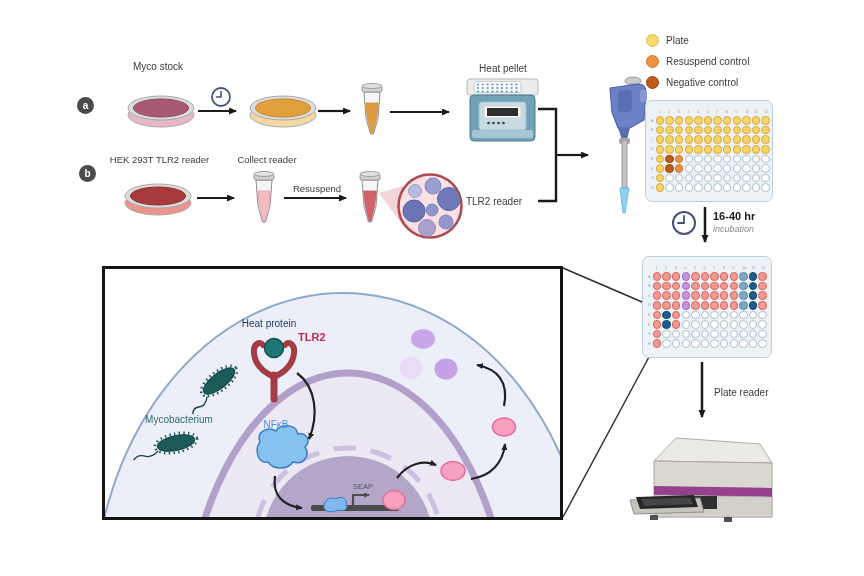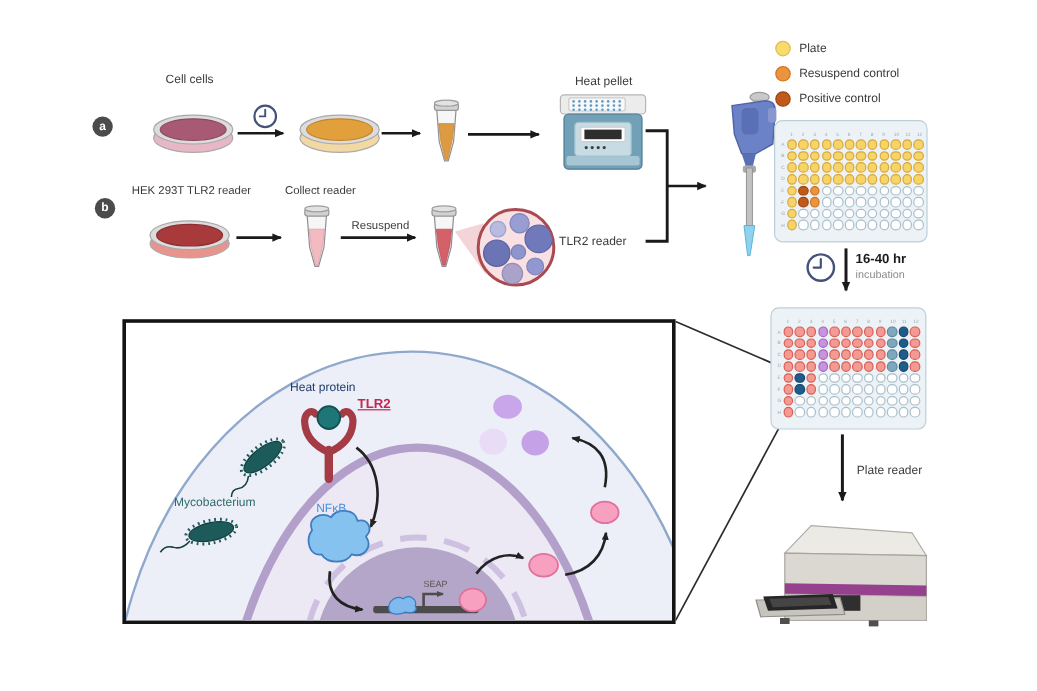--- a/index.html
+++ b/index.html
@@ -181,42 +181,42 @@
       <polygon points="636,497 694,495 698,507 640,509" fill="#262626"></polygon>
       <polygon points="641,499 690,497.5 693,504 644,506" fill="#454545"></polygon>
       <rect x="650" y="515" width="8" height="5" fill="#4f4f4f"></rect>
       <rect x="724" y="517" width="8" height="5" fill="#4f4f4f"></rect>
     </g>
   </svg>
 
   <div class="abs badge" style="left:77px;top:97px;">a</div>
   <div class="abs badge" style="left:79px;top:165px;">b</div>
 
-  <div class="abs lbl c" style="left:108px;top:61px;width:100px;">Cell cells</div>
+  <div class="abs lbl c" style="left:108px;top:61px;width:100px;">Myco stock</div>
   <div class="abs lbl c" style="left:453px;top:63px;width:100px;">Heat pellet</div>
   <div class="abs lbl c" style="left:97px;top:154px;width:125px;font-size:9.5px;">HEK 293T TLR2 reader</div>
   <div class="abs lbl c" style="left:217px;top:154px;width:100px;font-size:9.5px;">Collect reader</div>
   <div class="abs lbl c" style="left:267px;top:183px;width:100px;font-size:9.5px;">Resuspend</div>
   <div class="abs lbl c" style="left:454px;top:196px;width:80px;">TLR2 reader</div>
   <div class="abs" style="left:713px;top:210px;font-size:11px;font-weight:bold;color:#1c1c1c;">16-40 hr</div>
-  <div class="abs" style="left:713px;top:224px;font-size:9px;color:#8b8b8b;">incubation</div>
+  <div class="abs" style="left:713px;top:224px;font-size:9px;color:#8b8b8b;font-style:italic;">incubation</div>
   <div class="abs lbl" style="left:714px;top:387px;">Plate reader</div>
 
   <div class="abs" id="legend" style="left:646px;top:34px;">
       <div class="legend-row">
         <div class="legend-dot" style="background: rgb(248, 219, 109); border: 1.5px solid rgb(227, 185, 74);"></div>
         <div class="legend-lbl">Plate</div>
       </div>
       <div class="legend-row">
         <div class="legend-dot" style="background: rgb(236, 147, 64); border: 1.5px solid rgb(208, 118, 31);"></div>
         <div class="legend-lbl">Resuspend control</div>
       </div>
       <div class="legend-row">
         <div class="legend-dot" style="background: rgb(191, 90, 27); border: 1.5px solid rgb(153, 68, 16);"></div>
-        <div class="legend-lbl">Positive control</div>
+        <div class="legend-lbl">Negative control</div>
       </div>
     </div>
 
   <div class="abs plate" style="left:645px;top:100px;width:128px;height:102px;">
       <div class="pl" style="left: 12.5px; top: 9px;">1</div>
       <div class="pl" style="left: 22.1px; top: 9px;">2</div>
       <div class="pl" style="left: 31.7px; top: 9px;">3</div>
       <div class="pl" style="left: 41.3px; top: 9px;">4</div>
       <div class="pl" style="left: 50.9px; top: 9px;">5</div>
       <div class="pl" style="left: 60.5px; top: 9px;">6</div>
@@ -509,18 +509,18 @@
         <path d="M169,130 V106" stroke="#a43b45" stroke-width="7" stroke-linecap="round"></path>
         <path d="M169,108 C158,103 150,96 149,84 C148,76 154,71 158,76" fill="none" stroke="#a43b45" stroke-width="6" stroke-linecap="round"></path>
         <path d="M169,108 C180,103 188,96 189,84 C190,76 184,71 180,76" fill="none" stroke="#a43b45" stroke-width="6" stroke-linecap="round"></path>
         <circle cx="169" cy="79" r="9.5" fill="#1e7676" stroke="#115050" stroke-width="1.5"></circle>
       </g>
 
       <path d="M155,173 C151,163 162,157 171,162 C176,154 191,155 193,165 C202,163 206,172 200,178 C206,187 198,196 188,193 C183,201 168,201 163,193 C153,195 149,181 155,173 Z" fill="#86c2f0" stroke="#3e7ec0" stroke-width="1.5"></path>
     </svg>
 
     <div class="ins-lbl c" style="left:114px;top:49px;width:100px;color:#1e3a68;text-align:center;">Heat protein</div>
-    <div class="ins-lbl" style="left:193px;top:62px;color:#c22850;font-weight:bold;font-size:11px;text-decoration:underline;">TLR2</div>
+    <div class="ins-lbl" style="left:193px;top:62px;color:#c22850;font-weight:bold;font-size:11px;">TLR2</div>
     <div class="ins-lbl c" style="left:24px;top:145px;width:100px;color:#2d6a6a;text-align:center;">Mycobacterium</div>
     <div class="ins-lbl c" style="left:136px;top:150px;width:70px;color:#4a90d8;text-align:center;">NFκB</div>
   </div>
 
 </div>
 
 </body></html>

